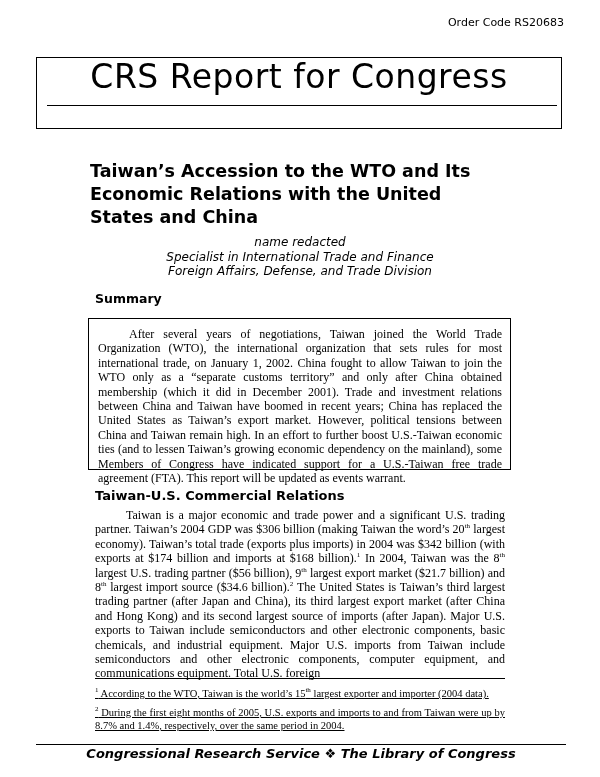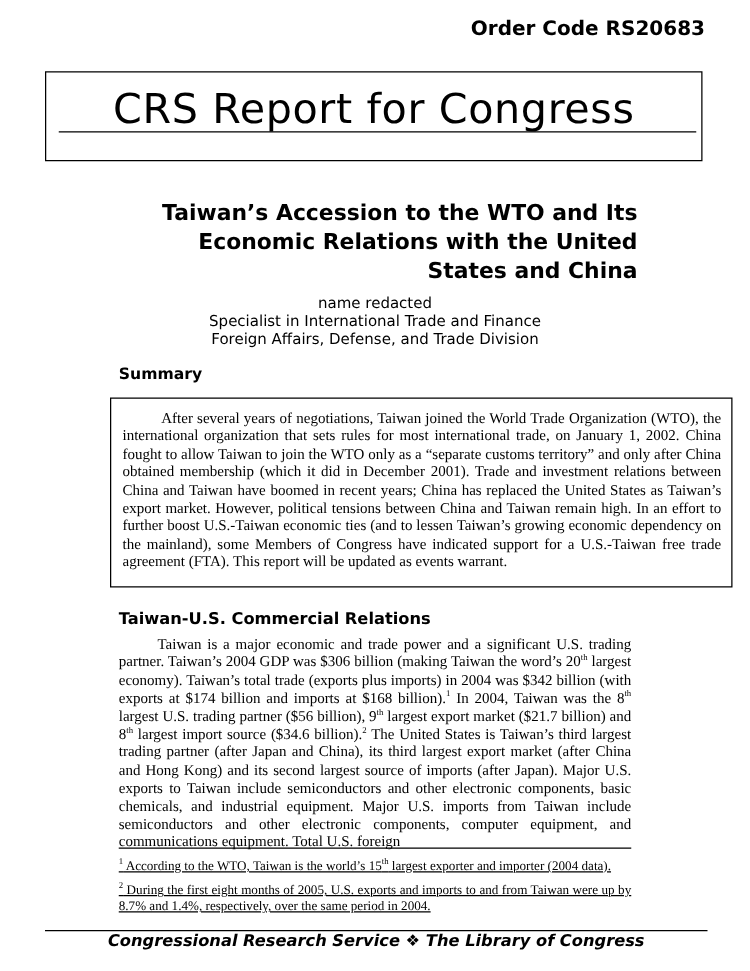--- a/index.html
+++ b/index.html
@@ -1,31 +1,31 @@
 <!DOCTYPE html>
 <html><head>
 <meta charset="utf-8">
 <style>
   html, body { margin: 0; padding: 0; background: #ffffff; }
   body { width: 600px; height: 777px; position: relative; overflow: hidden; color: #000; }
   .sans { font-family: "DejaVu Sans", "Liberation Sans", sans-serif; }
   .serif { font-family: "Liberation Serif", "DejaVu Serif", serif; }
 
-  .order-block { position: absolute; right: 36px; top: 15px; text-align: right; font-size: 16px; line-height: 15px; font-weight: bold; }
+  .order-block { position: absolute; right: 36px; top: 15px; text-align: right; font-size: 11px; line-height: 15px; }
 
   .banner { position: absolute; left: 36px; top: 57px; width: 526px; height: 72px; border: 1px solid #000; box-sizing: border-box; }
-  .banner-title { position: absolute; left: 0; right: 0; top: 10px; text-align: center; font-size: 33px; line-height: 38px; letter-spacing: 0.5px; }
+  .banner-title { position: absolute; left: 0; right: 0; top: 0; text-align: center; font-size: 33px; line-height: 38px; letter-spacing: 0.5px; }
   .banner-rule { position: absolute; left: 10px; right: 4px; top: 47px; height: 1px; background: #000; }
   .banner-sub { position: absolute; left: 0; right: 0; top: 49px; text-align: center; font-size: 15.5px; line-height: 19px; letter-spacing: 0.3px; }
 
-  .doc-title { position: absolute; left: 90px; width: 420px; top: 160px; text-align: right; font-weight: bold; font-size: 17.5px; line-height: 23px; }
-  .author { position: absolute; left: 90px; width: 420px; top: 235px; text-align: center; font-size: 12px; line-height: 14.5px; }
+  .doc-title { position: absolute; left: 90px; width: 420px; top: 160px; text-align: left; font-weight: bold; font-size: 17.5px; line-height: 23px; }
+  .author { position: absolute; left: 90px; width: 420px; top: 235px; text-align: center; font-size: 12px; line-height: 14.5px; font-style: italic; }
 
   .summary-heading { position: absolute; left: 95px; top: 291px; font-weight: bold; font-size: 12.5px; }
-  .summary-box { position: absolute; left: 88px; top: 318px; width: 498px; height: 152px; border: 1.5px solid #000; box-sizing: border-box; padding: 8px 8px 0 9px; }
+  .summary-box { position: absolute; left: 88px; top: 318px; width: 423px; height: 152px; border: 1.5px solid #000; box-sizing: border-box; padding: 8px 8px 0 9px; }
   .para { font-size: 12px; line-height: 14.4px; text-align: justify; margin: 0; }
   .indent { text-indent: 31px; }
 
   .section-heading { position: absolute; left: 95px; top: 488px; font-weight: bold; font-size: 13px; }
   .body-text { position: absolute; left: 95px; top: 508px; width: 410px; }
 
   sup { font-size: 7px; line-height: 0; vertical-align: 5px; }
 
   .fn-rule { position: absolute; left: 95px; top: 678px; width: 410px; height: 1px; background: #000; }
   .footnotes { position: absolute; left: 95px; top: 687px; width: 410px; text-decoration: underline; }

